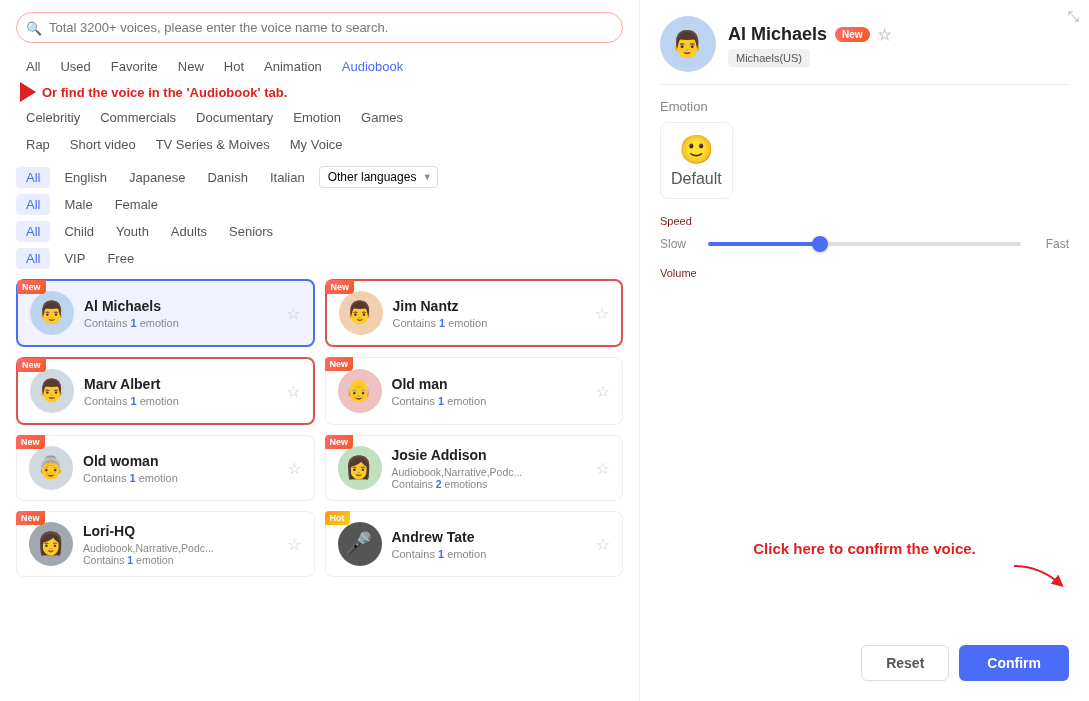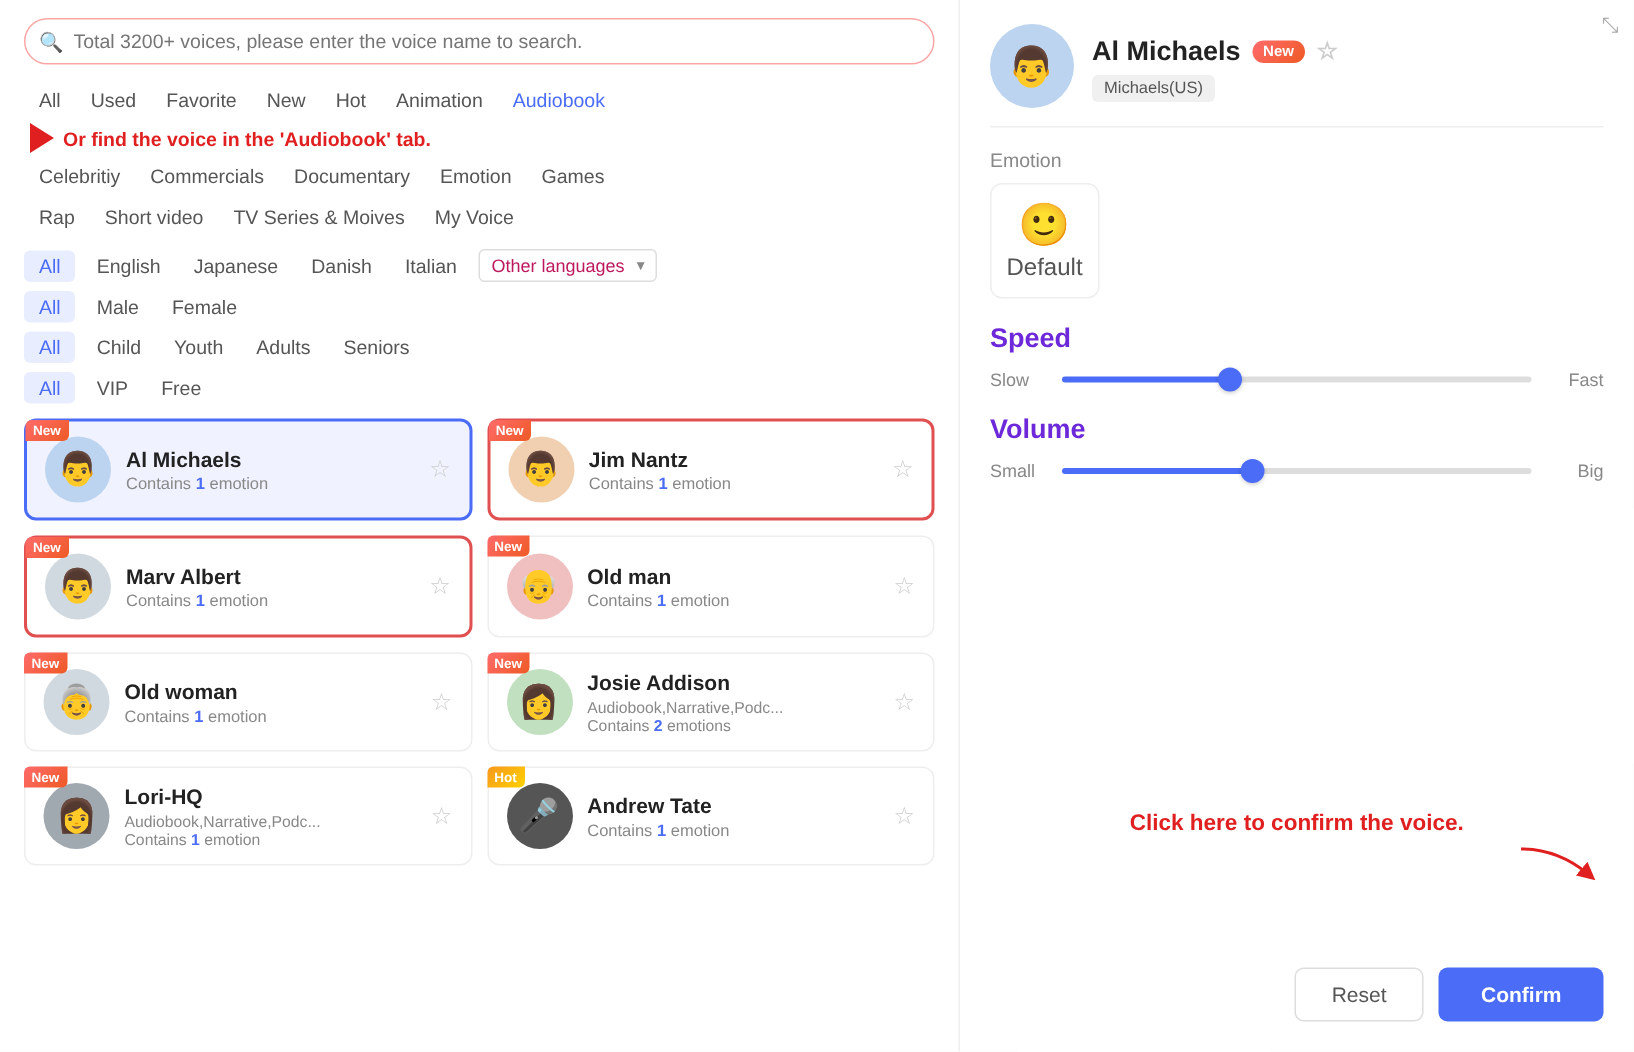--- a/index.html
+++ b/index.html
@@ -16,21 +16,21 @@
     
     .tabs-row { display: flex; flex-wrap: wrap; gap: 4px 0; margin-bottom: 4px; }
     .tab-item { padding: 4px 10px; font-size: 13px; color: #555; cursor: pointer; border-radius: 4px; white-space: nowrap; }
     .tab-item.active { color: #4a6cf7; font-weight: 500; }
 
     
     .filter-section { margin: 10px 0 6px; }
     .filter-row { display: flex; align-items: center; gap: 6px; margin-bottom: 6px; }
     .filter-all-btn { background: #e8edff; color: #4a6cf7; border: none; border-radius: 4px; padding: 3px 10px; font-size: 13px; cursor: pointer; font-weight: 500; }
     .filter-item { padding: 3px 8px; font-size: 13px; color: #555; cursor: pointer; border-radius: 4px; }
-    .other-lang-select { border: 1px solid #ddd; border-radius: 4px; padding: 3px 8px; font-size: 12px; color: #be185d; background: #fff; cursor: pointer; appearance: none; -webkit-appearance: none; padding-right: 20px; }
+    .other-lang-select { border: 1px solid #ddd; border-radius: 4px; padding: 3px 8px; font-size: 12px; color: #000000; background: #fff; cursor: pointer; appearance: none; -webkit-appearance: none; padding-right: 20px; }
     .select-wrap { position: relative; display: inline-block; }
     .select-wrap::after { content: '▼'; position: absolute; right: 6px; top: 50%; transform: translateY(-50%); font-size: 9px; color: #888; pointer-events: none; }
 
     
     .voice-grid { display: grid; grid-template-columns: 1fr 1fr; gap: 10px; margin-top: 10px; }
     .voice-card { border: 1px solid #eee; border-radius: 8px; padding: 10px 12px; display: flex; align-items: center; gap: 10px; cursor: pointer; position: relative; background: #fff; }
     .voice-card.selected { border: 2px solid #4a6cf7; background: #f0f3ff; }
     .voice-card.selected-red { border: 2px solid #e05050; }
     .new-badge { position: absolute; top: -1px; left: -1px; background: linear-gradient(135deg, #ff6b6b, #ee5a24); color: white; font-size: 9px; font-weight: bold; padding: 2px 5px; border-radius: 4px 0 4px 0; }
     .hot-badge { position: absolute; top: -1px; left: -1px; background: linear-gradient(135deg, #f7971e, #ffd200); color: white; font-size: 9px; font-weight: bold; padding: 2px 5px; border-radius: 4px 0 4px 0; }
@@ -50,31 +50,31 @@
     .lang-badge { background: #f0f0f0; color: #555; font-size: 11px; padding: 3px 8px; border-radius: 4px; }
     .collapse-btn { position: absolute; top: 8px; right: 10px; background: none; border: none; cursor: pointer; font-size: 14px; color: #aaa; }
 
     .emotion-section { margin-bottom: 16px; }
     .emotion-label { font-size: 13px; color: #888; margin-bottom: 8px; }
     .emotion-card { border: 1px solid #eee; border-radius: 8px; padding: 10px; display: inline-flex; flex-direction: column; align-items: center; gap: 4px; min-width: 70px; }
     .emotion-emoji { font-size: 28px; }
     .emotion-name { font-size: 16px; color: #555; }
 
     .control-section { margin-bottom: 16px; }
-    .control-label { font-size: 18px; font-weight: 700; color: #6d28d9; margin-bottom: 10px; }
+    .control-label { font-size: 11px; font-weight: 400; color: #7f1d1d; margin-bottom: 10px; }
     .slider-row { display: flex; align-items: center; gap: 10px; }
     .slider-side-label { font-size: 12px; color: #888; width: 38px; }
     .slider-side-label.right { text-align: right; }
     .slider { flex: 1; -webkit-appearance: none; appearance: none; height: 4px; border-radius: 2px; background: linear-gradient(to right, #4a6cf7 0%, #4a6cf7 35%, #ddd 35%, #ddd 100%); outline: none; cursor: pointer; }
     .slider::-webkit-slider-thumb { -webkit-appearance: none; appearance: none; width: 16px; height: 16px; border-radius: 50%; background: #4a6cf7; cursor: pointer; box-shadow: 0 1px 3px rgba(0,0,0,0.2); }
     .slider2 { flex: 1; -webkit-appearance: none; appearance: none; height: 4px; border-radius: 2px; background: linear-gradient(to right, #4a6cf7 0%, #4a6cf7 40%, #ddd 40%, #ddd 100%); outline: none; cursor: pointer; }
     .slider2::-webkit-slider-thumb { -webkit-appearance: none; appearance: none; width: 16px; height: 16px; border-radius: 50%; background: #4a6cf7; cursor: pointer; box-shadow: 0 1px 3px rgba(0,0,0,0.2); }
 
     .bottom-buttons { display: flex; gap: 10px; margin-top: 12px; justify-content: flex-end; }
-    .reset-btn { padding: 9px 24px; border: 1px solid #ddd; border-radius: 6px; background: #fff; color: #555; font-size: 14px; cursor: pointer; }
+    .reset-btn { padding: 9px 24px; border: 1px solid #ddd; border-radius: 6px; background: #fff; color: #555; font-size: 14px; cursor: pointer; font-weight: bold; }
     .confirm-btn { padding: 9px 28px; border: none; border-radius: 6px; background: #4a6cf7; color: #fff; font-size: 14px; font-weight: 600; cursor: pointer; }
 
     
     .annotation { color: #e02020; font-weight: bold; font-size: 13px; }
 
     
     .av-blue { background: #bcd4f0; }
     .av-orange { background: #f0d0b0; }
     .av-gray { background: #d0d8e0; }
     .av-pink { background: #f0c0c0; }
@@ -266,25 +266,20 @@
     <div class="control-label">Speed</div>
     <div class="slider-row">
       <span class="slider-side-label">Slow</span>
       <input type="range" class="slider" min="0" max="100" value="35" style="">
       <span class="slider-side-label right">Fast</span>
     </div>
   </div>
 
   <div class="control-section">
     <div class="control-label">Volume</div>
-    <div class="slider-row">
-      <span class="slider-side-label">Small</span>
-      <input type="range" class="slider2" min="0" max="100" value="40" style="">
-      <span class="slider-side-label right">Big</span>
-    </div>
   </div>
 
   <div style="position:absolute; bottom:110px; left:20px; right:20px; text-align:center;">
     <span class="annotation" style="font-size:15px;">Click here to confirm the voice.</span>
     <div style="display:flex;justify-content:flex-end;margin-top:4px;">
       <svg width="60" height="30" viewBox="0 0 60 30">
         <defs>
             <marker id="ah" markerWidth="6" markerHeight="6" refX="3" refY="3" orient="auto">
               <path d="M0,0 L6,3 L0,6 Z" fill="#e02020"></path>
             </marker>

